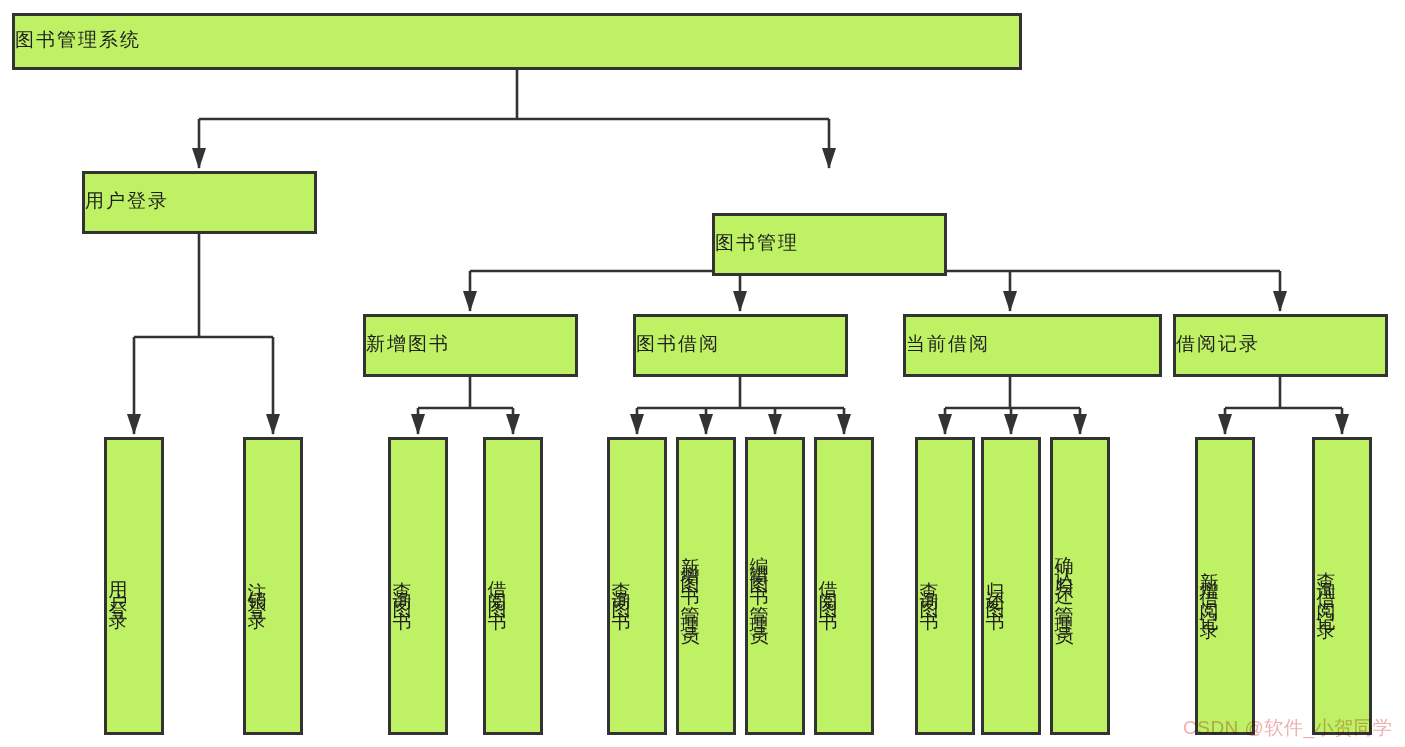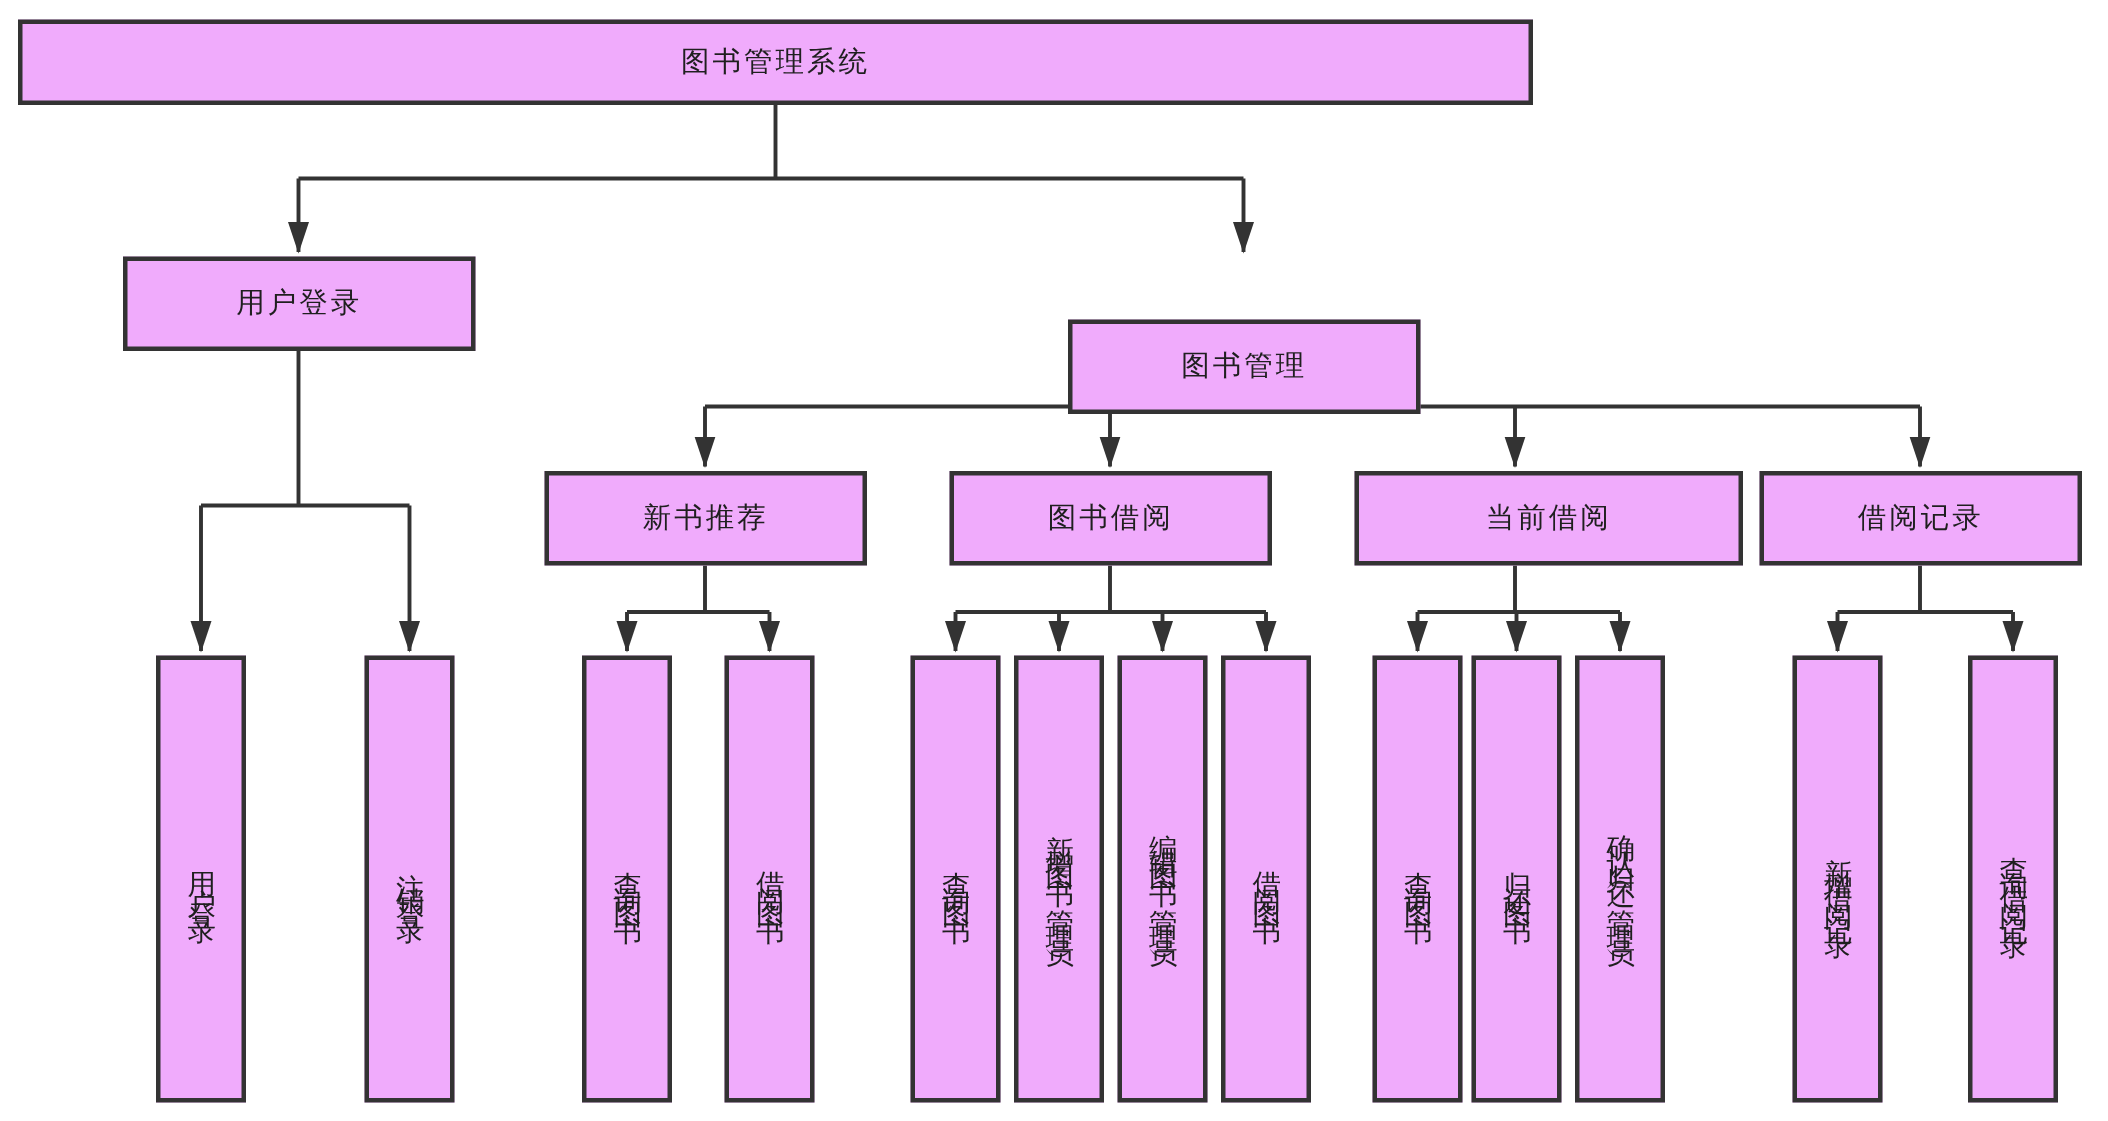--- a/index.html
+++ b/index.html
@@ -28,25 +28,26 @@
     stroke-width: 2.6;
     fill: none;
   }
   .lines .arrowhead {
     fill: var(--line, #333333);
   }
   .box {
     position: absolute;
     box-sizing: border-box;
     border: 3px solid var(--line, #333333);
-    background: #f0abfc;
+    background: #bef264;
     display: flex;
     align-items: center;
-    justify-content: center;
+    justify-content: flex-start;
     text-align: center;
+    font-family: Liberation Mono, monospace;
   }
   .hlabel {
     font-size: 19px;
     letter-spacing: 2px;
     line-height: 1;
     white-space: nowrap;
   }
   .vlabel {
     writing-mode: vertical-rl;
     text-orientation: mixed;
@@ -113,21 +114,21 @@
   </div>
 
   <div class="box" style="left:82px; top:171px; width:235px; height:63px;">
     <span class="hlabel">用户登录</span>
   </div>
   <div class="box" style="left:712px; top:171px; width:235px; height:63px;margin-top:42px;">
     <span class="hlabel">图书管理</span>
   </div>
 
   <div class="box" style="left:363px; top:314px; width:215px; height:63px;">
-    <span class="hlabel">新书推荐</span>
+    <span class="hlabel">新增图书</span>
   </div>
   <div class="box" style="left:633px; top:314px; width:215px; height:63px;">
     <span class="hlabel">图书借阅</span>
   </div>
   <div class="box" style="left:903px; top:314px; width:259px; height:63px;">
     <span class="hlabel">当前借阅</span>
   </div>
   <div class="box" style="left:1173px; top:314px; width:215px; height:63px;">
     <span class="hlabel">借阅记录</span>
   </div>
@@ -169,14 +170,15 @@
     <span class="vlabel">确认归还（管理员）</span>
   </div>
 
   <div class="box" style="left:1195px; top:437px; width:60px; height:298px;">
     <span class="vlabel">新增借阅记录</span>
   </div>
   <div class="box" style="left:1312px; top:437px; width:60px; height:298px;">
     <span class="vlabel">查询借阅记录</span>
   </div>
 
+  <div class="watermark">CSDN @软件_小贺同学</div>
 
 </div>
 
 </body></html>

